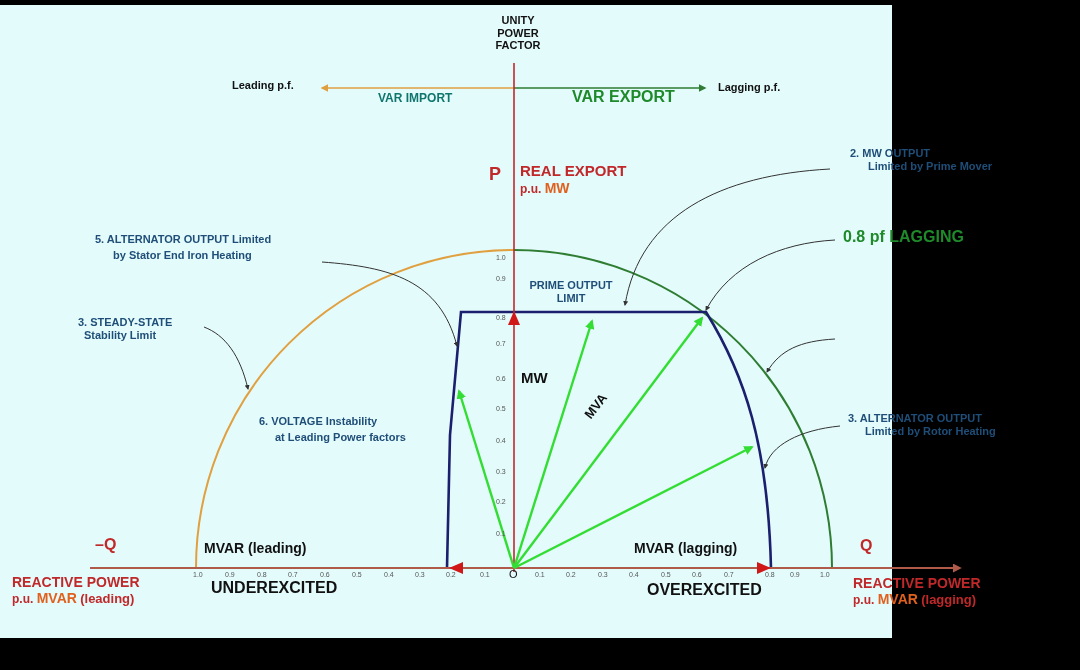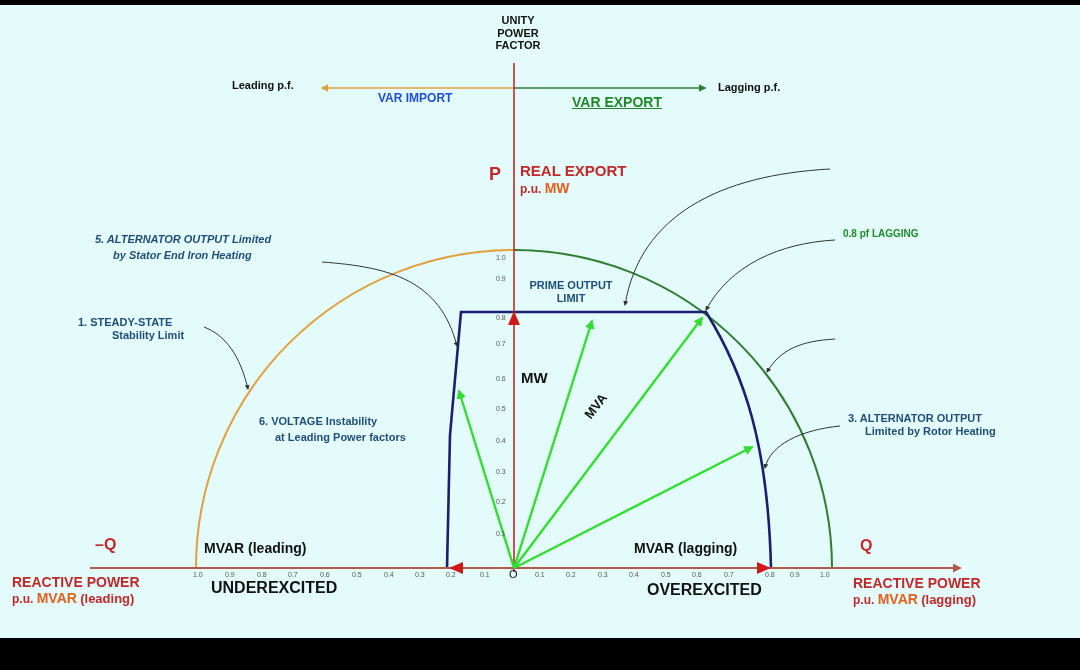--- a/index.html
+++ b/index.html
@@ -1,22 +1,22 @@
 <!DOCTYPE html>
 <html><head>
 <meta charset="utf-8">
 <style>
   html, body { margin:0; padding:0; }
   body { width:1080px; height:670px; background:#000; position:relative; overflow:hidden;
          font-family:"Liberation Sans", sans-serif; }
-  #canvas { position:absolute; left:0; top:5px; width:1080px; height:633px; background:#e4fbfb; }
+  #canvas { position:absolute; left:0; top:5px; width:892px; height:633px; background:#e4fbfb; }
   .lbl { position:absolute; font-weight:bold; white-space:nowrap; line-height:1.15; }
   .navy { color:#1f4e79; }
   .red { color:#c0282a; }
-  .orange { color:#1d4ed8; }
+  .orange { color:#0f766e; }
   .green { color:#1e8a2a; }
   .blk { color:#111; }
   .tick { position:absolute; font-size:7px; color:#555; font-weight:normal; }
   svg { position:absolute; left:0; top:0; }
 </style>
 </head>
 <body>
 
 <div id="canvas">
 
@@ -85,21 +85,21 @@
 
   <div class="lbl blk" style="left:488px; top:9px; font-size:11px; text-align:center; width:60px;">
     <div>UNITY</div>
     <div>POWER</div>
     <div>FACTOR</div>
   </div>
 
   <div class="lbl blk" style="left:232px; top:74px; font-size:11px;">Leading p.f.</div>
   <div class="lbl blk" style="left:718px; top:76px; font-size:11px;">Lagging p.f.</div>
   <div class="lbl orange" style="left:378px; top:87px; font-size:12px;">VAR  IMPORT</div>
-  <div class="lbl green" style="left:572px; top:89px; font-size:14px;text-decoration:underline;">VAR  EXPORT</div>
+  <div class="lbl green" style="left:572px; top:83px; font-size:16px;">VAR  EXPORT</div>
 
   <div class="lbl red" style="left:489px; top:159px; font-size:18px;">P</div>
   <div class="lbl red" style="left:520px; top:157px; font-size:15px;">REAL  EXPORT</div>
   <div class="lbl red" style="left:520px; top:175px; font-size:12px;">
     <span>p.u.</span>
     <span class="orange" style="font-size:14px; color:#e0601e;">MW</span>
   </div>
   <div class="lbl blk" style="left:521px; top:364px; font-size:15px;">MW</div>
 
   <div class="tick" style="left:496px; top:249px;">1.0</div>
@@ -113,33 +113,37 @@
   <div class="tick" style="left:496px; top:493px;">0.2</div>
   <div class="tick" style="left:496px; top:525px;">0.1</div>
 
   <div class="lbl navy" style="left:521px; top:274px; font-size:11px; text-align:center; width:100px;">
     <div>PRIME OUTPUT</div>
     <div>LIMIT</div>
   </div>
 
   <div class="lbl blk" style="left:582px; top:408px; font-size:13px; transform:rotate(-52deg); transform-origin:left top;">MVA</div>
 
-  <div class="lbl green" style="left:843px; top:223px; font-size:10px;">0.8 pf LAGGING</div>
+  <div class="lbl navy" style="left:850px; top:142px; font-size:11px;">
+    <div>2. MW OUTPUT</div>
+    <div style="padding-left:18px;">Limited by Prime Mover</div>
+  </div>
+  <div class="lbl green" style="left:843px; top:223px; font-size:16px;">0.8 pf LAGGING</div>
   <div class="lbl navy" style="left:848px; top:407px; font-size:11px;">
     <div>3. ALTERNATOR OUTPUT</div>
     <div style="padding-left:17px; ">Limited by Rotor Heating</div>
   </div>
 
-  <div class="lbl navy" style="left:95px; top:228px; font-size:11px;font-style:italic;">
+  <div class="lbl navy" style="left:95px; top:228px; font-size:11px;">
     <div>5. ALTERNATOR OUTPUT Limited</div>
     <div style="padding-left:18px; margin-top:3px;">by Stator End Iron Heating</div>
   </div>
   <div class="lbl navy" style="left:78px; top:311px; font-size:11px;">
-    <div>1. STEADY-STATE</div>
-    <div style="padding-left:6px;margin-left:28px;">Stability Limit</div>
+    <div>3. STEADY-STATE</div>
+    <div style="padding-left:6px;">Stability Limit</div>
   </div>
   <div class="lbl navy" style="left:259px; top:410px; font-size:11px;">
     <div>6. VOLTAGE Instability</div>
     <div style="padding-left:16px; margin-top:3px;">at Leading Power factors</div>
   </div>
 
   <div class="lbl red" style="left:95px; top:531px; font-size:16px;">–Q</div>
   <div class="lbl red" style="left:860px; top:532px; font-size:16px;">Q</div>
   <div class="lbl blk" style="left:204px; top:535px; font-size:14px;">MVAR (leading)</div>
   <div class="lbl blk" style="left:610px; top:535px; font-size:14px;padding-left:24px;">MVAR (lagging)</div>

